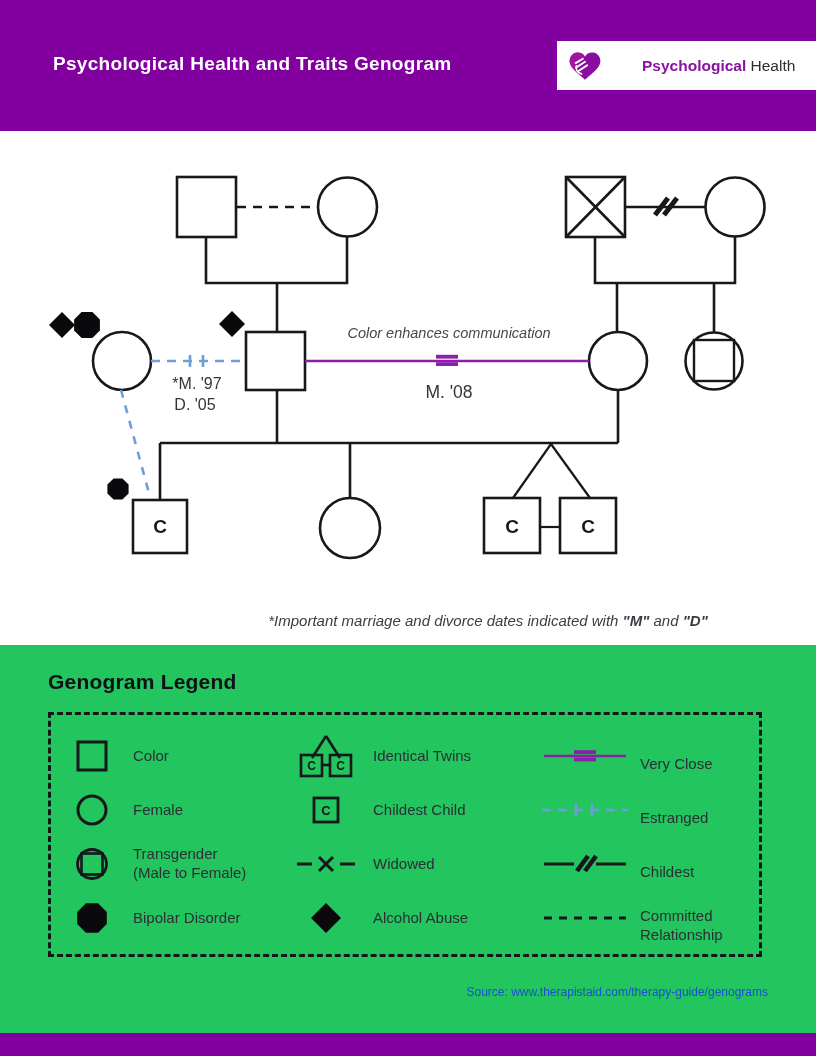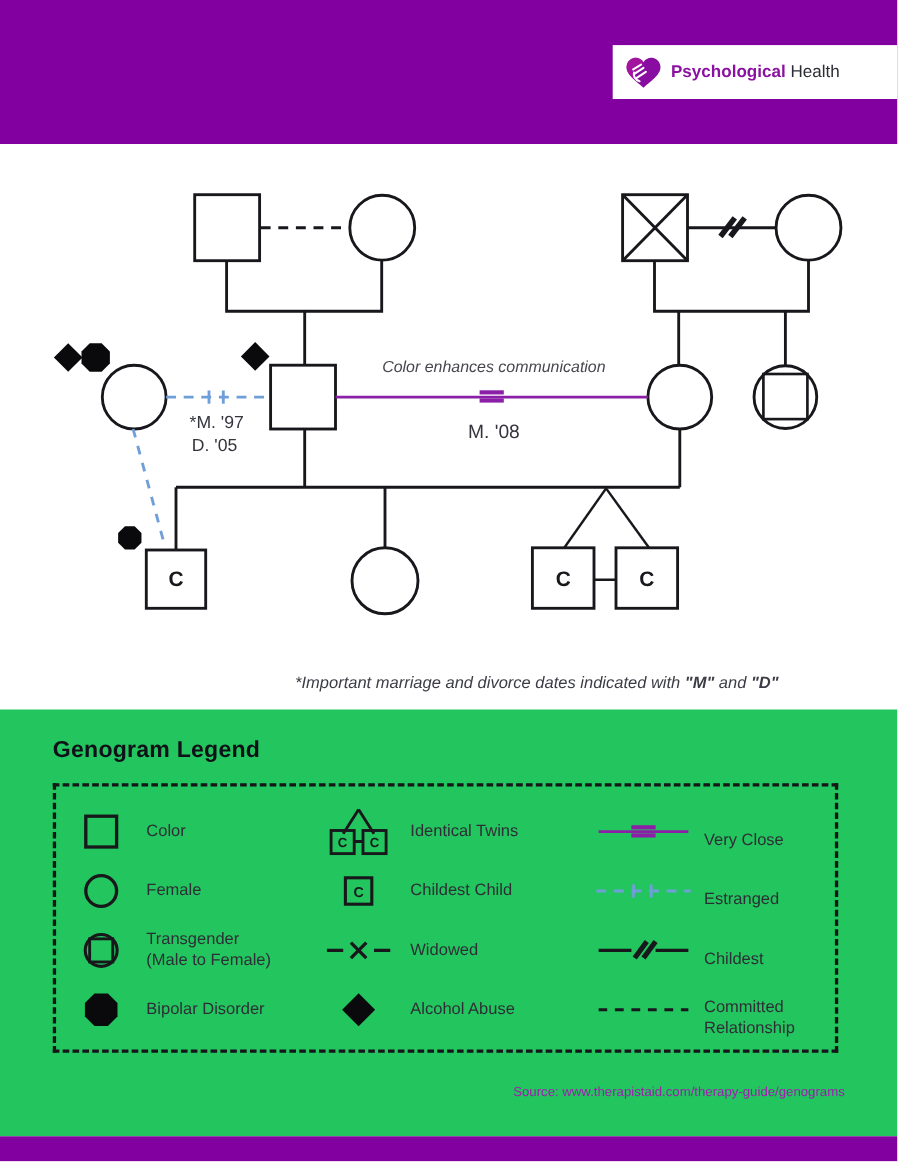--- a/index.html
+++ b/index.html
@@ -1,21 +1,21 @@
 <!DOCTYPE html>
 <html><head>
 <meta charset="utf-8">
 <style>
   html,body{margin:0;padding:0;background:#ffffff;font-family:"Liberation Sans",sans-serif;}
   .page{position:relative;width:816px;height:1056px;margin:0 auto;background:#ffffff;overflow:hidden;}
 
   
   .header{position:absolute;left:0;top:0;width:816px;height:131px;background:#8200A0;}
   .header-title{position:absolute;left:53px;top:53px;color:#ffffff;font-size:19px;font-weight:700;letter-spacing:.3px;}
-  .logo-box{position:absolute;left:557px;top:41px;width:259px;height:49px;background:#ffffff;display:flex;align-items:center;}
+  .logo-box{position:absolute;left:557px;top:41px;width:259px;height:49px;background:#ffffff;display:flex;align-items:center;gap:32px;}
   .logo-heart{margin-left:10px;width:36px;height:34px;flex:0 0 auto;}
   .logo-text{margin-left:7px;font-size:15.5px;white-space:nowrap;}
   .logo-primary{color:#8a12a0;font-weight:700;}
   .logo-secondary{color:#2c2c33;font-weight:400;}
 
   
   .geno{position:absolute;left:0;top:131px;width:816px;height:514px;background:#ffffff;}
   .geno svg{position:absolute;left:0;top:0;}
   svg text{font-family:"Liberation Sans",sans-serif;}
   .gtext{fill:#33343c;}
@@ -30,30 +30,31 @@
   .legend{position:absolute;left:0;top:645px;width:816px;height:388px;background:#22c55e;}
   .legend-title{position:absolute;left:48px;top:25px;font-size:21px;font-weight:700;color:#101018;letter-spacing:.2px;}
   .legend-box{position:absolute;left:48px;top:67px;width:714px;height:245px;border:3px dashed #15151a;
     display:grid;grid-template-columns:82px 158px 70px 178px 92px 1fr;grid-auto-rows:54px;
     align-items:center;padding-top:14px;box-sizing:border-box;}
   .licon{display:flex;align-items:center;justify-content:center;}
   .llabel{font-size:15px;color:#2d2e36;line-height:1.25;white-space:pre-line;}
   .llabel.l2{padding-left:12px;}
   .llabel.l3{padding-left:9px;margin-top:16px;}
 
-  .source{position:absolute;right:48px;top:985px;font-size:12px;color:#a21caf;}
+  .source{position:absolute;right:48px;top:985px;font-size:12px;color:#1d4ed8;}
 
   .footer-bar{position:absolute;left:0;top:1033px;width:816px;height:23px;background:#8200A0;}
 </style>
 </head>
 <body>
 
 <div class="page">
 
   <div class="header">
+    <div class="header-title">Psychological Health and Traits Genogram</div>
     <div class="logo-box">
       <svg class="logo-heart" viewBox="0 0 50 44">
         <path d="M25 9 C21 1 7 1 4 12 C1 23 14 31 25 41 C36 31 49 23 46 12 C43 1 29 1 25 9 Z" fill="#8a0da1"></path>
         <path d="M25 9 C21 1 7 1 4 12 C2 19 7 25 13 30 L18 18 Z" fill="#b81c9c" opacity="0.55"></path>
         <g stroke="#ffffff" stroke-width="2.6" stroke-linecap="round" fill="none">
           <path d="M12 18 L22 12"></path>
           <path d="M13 24 L25 16"></path>
           <path d="M16 29 L28 21"></path>
           <path d="M20 33 C14 31 12 26 13 22"></path>
         </g>

